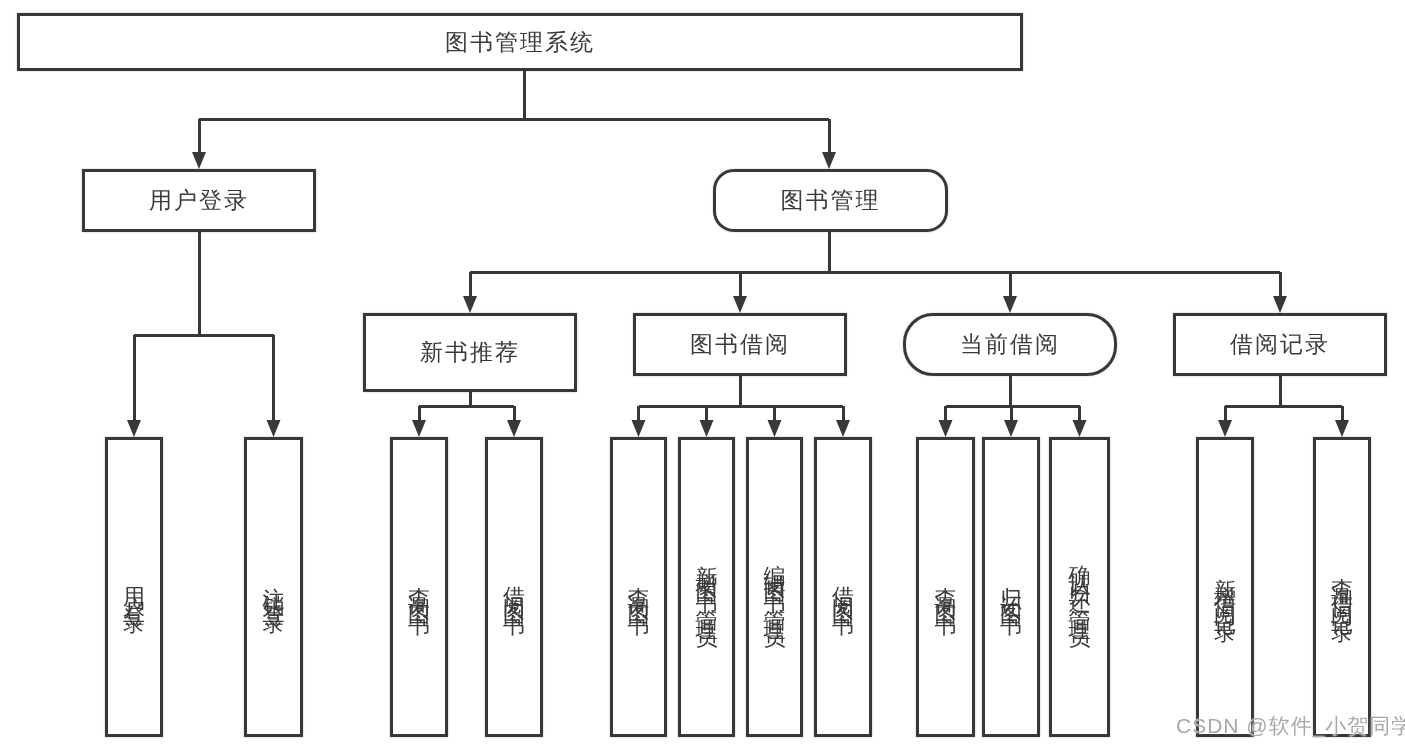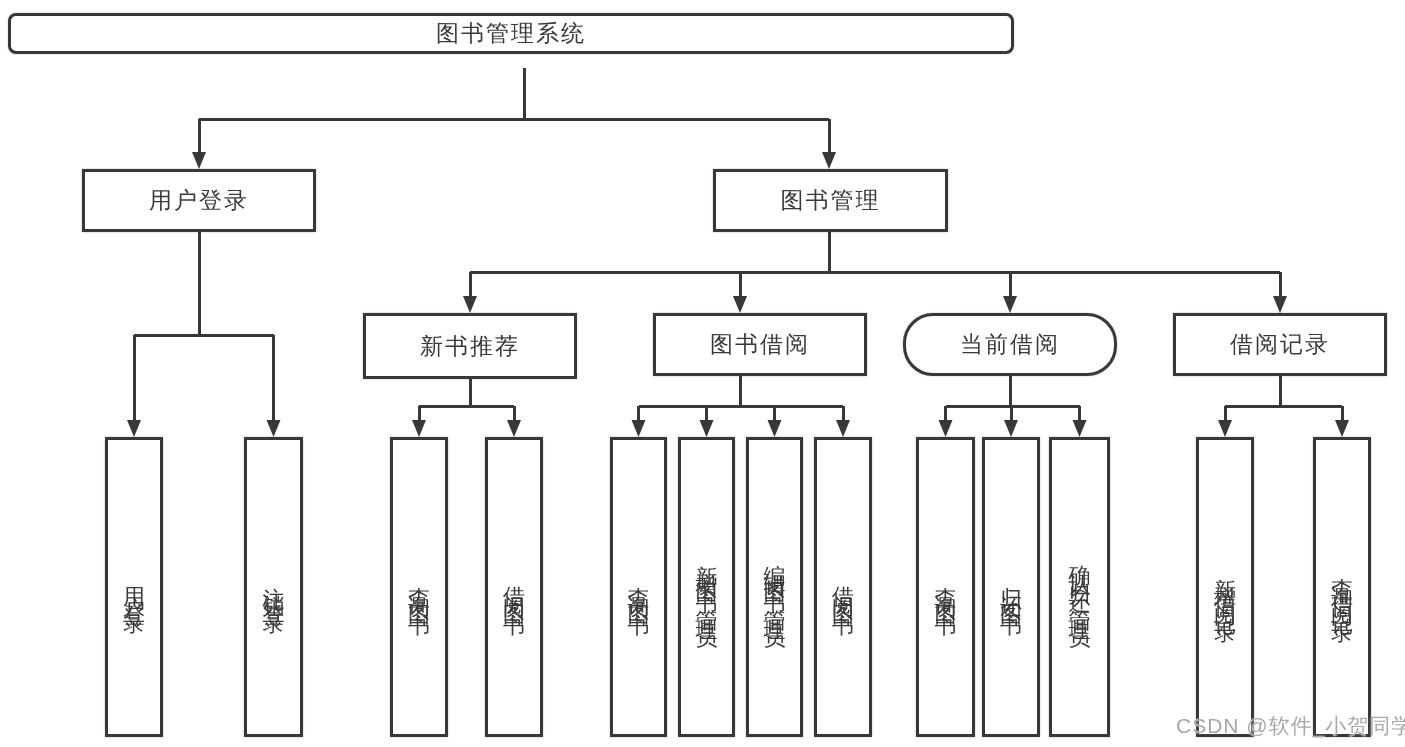--- a/index.html
+++ b/index.html
@@ -67,27 +67,27 @@
       <polygon points="699.5,420 713.5,420 706.5,437" class="head"></polygon>
       <polygon points="767.5,420 781.5,420 774.5,437" class="head"></polygon>
       <polygon points="836,420 850,420 843,437" class="head"></polygon>
       <polygon points="938.5,420 952.5,420 945.5,437" class="head"></polygon>
       <polygon points="1004,420 1018,420 1011,437" class="head"></polygon>
       <polygon points="1072.5,420 1086.5,420 1079.5,437" class="head"></polygon>
       <polygon points="1218,420 1232,420 1225,437" class="head"></polygon>
       <polygon points="1335,420 1349,420 1342,437" class="head"></polygon>
     </svg>
 
-  <div class="node h" style="left:8px;top:13px;width:1006px;height:41px;border-radius:8px;">图书管理系统</div>
+  <div class="node h" style="left:17px;top:13px;width:1006px;height:58px;">图书管理系统</div>
 
   <div class="node h" style="left:82px;top:169px;width:234px;height:63px;">用户登录</div>
-  <div class="node h" style="left:713px;top:169px;width:235px;height:63px;">图书管理</div>
+  <div class="node h" style="left:713px;top:169px;width:235px;height:63px;border-radius:21px;">图书管理</div>
 
-  <div class="node h" style="left:363px;top:313px;width:214px;height:66px;text-align:center;">新书推荐</div>
-  <div class="node h" style="left:633px;top:313px;width:214px;height:63px;margin-left:20px;">图书借阅</div>
+  <div class="node h" style="left:363px;top:313px;width:214px;height:79px;text-align:center;">新书推荐</div>
+  <div class="node h" style="left:633px;top:313px;width:214px;height:63px;">图书借阅</div>
   <div class="node h" style="left:903px;top:313px;width:214px;height:63px;border-radius:30px;">当前借阅</div>
   <div class="node h" style="left:1173px;top:313px;width:214px;height:63px;">借阅记录</div>
 
   <div class="node v" style="left:105px;top:437px;width:58px;height:300px;">用户登录</div>
   <div class="node v" style="left:244px;top:437px;width:59px;height:300px;">注销登录</div>
 
   <div class="node v" style="left:390px;top:437px;width:58px;height:300px;">查询图书</div>
   <div class="node v" style="left:485px;top:437px;width:58px;height:300px;">借阅图书</div>
 
   <div class="node v" style="left:610px;top:437px;width:57px;height:300px;">查询图书</div>

